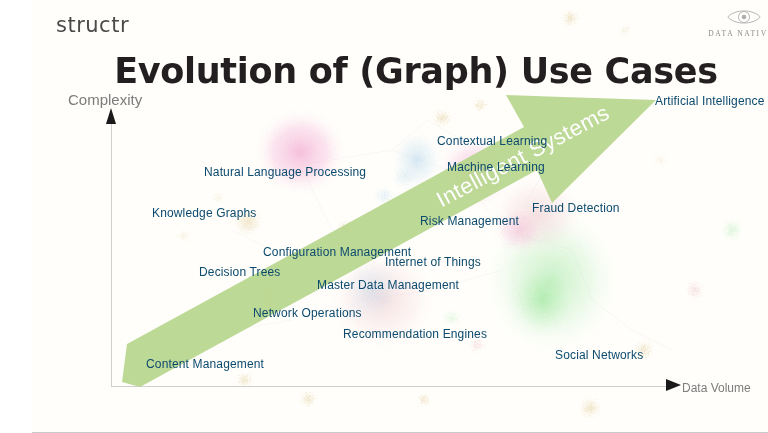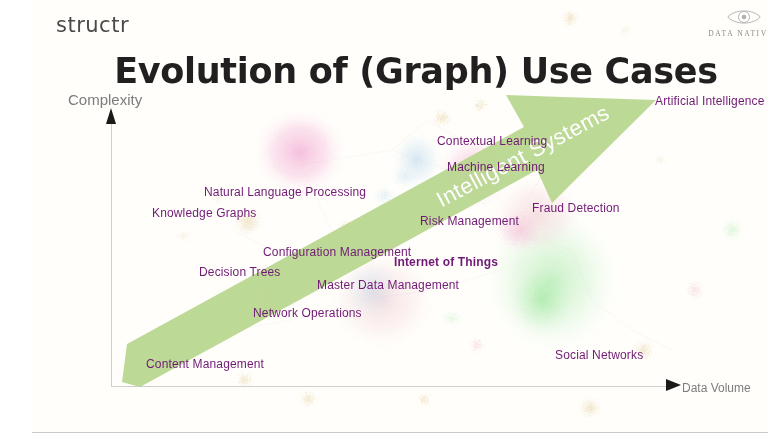--- a/index.html
+++ b/index.html
@@ -142,21 +142,21 @@
     white-space: nowrap;
     transform-origin: 0 0;
     transform: rotate(-28deg);
     letter-spacing: 0.4px;
   }
 
   
   .uc {
     position: absolute;
     font-size: 12px;
-    color: #701a75;
+    color: #0c4a6e;
     white-space: nowrap;
     letter-spacing: 0.15px;
   }
 </style>
 </head>
 <body>
 
 <div class="slide">
 
   <svg class="bg-graph" viewBox="0 0 768 433" xmlns="http://www.w3.org/2000/svg">
@@ -271,25 +271,26 @@
   <div class="axis-label-x">Data Volume</div>
 
   <svg class="green-arrow" viewBox="0 0 768 433" xmlns="http://www.w3.org/2000/svg">
     <path d="M90 382 L95 344 L492 127 L474 95 L624 100 L520 203 L505 170 L108 387 Z" fill="#b7d68d" opacity="0.92"></path>
   </svg>
   <div class="arrow-text">Intelligent Systems</div>
 
   <div class="uc" style="left:623px; top:94px;">Artificial Intelligence</div>
   <div class="uc" style="left:415px; top:160px;">Machine Learning</div>
   <div class="uc" style="left:405px; top:134px;">Contextual Learning</div>
-  <div class="uc" style="left:172px; top:185px;">Natural Language Processing</div>
+  <div class="uc" style="left:172px; top:165px;">Natural Language Processing</div>
   <div class="uc" style="left:120px; top:206px;">Knowledge Graphs</div>
   <div class="uc" style="left:500px; top:201px;">Fraud Detection</div>
   <div class="uc" style="left:388px; top:214px;">Risk Management</div>
   <div class="uc" style="left:231px; top:245px;">Configuration Management</div>
-  <div class="uc" style="left:362px; top:255px;font-weight:bold;">Internet of Things</div>
+  <div class="uc" style="left:353px; top:255px;">Internet of Things</div>
   <div class="uc" style="left:167px; top:265px;">Decision Trees</div>
   <div class="uc" style="left:285px; top:278px;">Master Data Management</div>
   <div class="uc" style="left:221px; top:306px;">Network Operations</div>
+  <div class="uc" style="left:311px; top:327px;">Recommendation Engines</div>
   <div class="uc" style="left:523px; top:348px;">Social Networks</div>
   <div class="uc" style="left:114px; top:357px;">Content Management</div>
 
 </div>
 
 </body></html>

